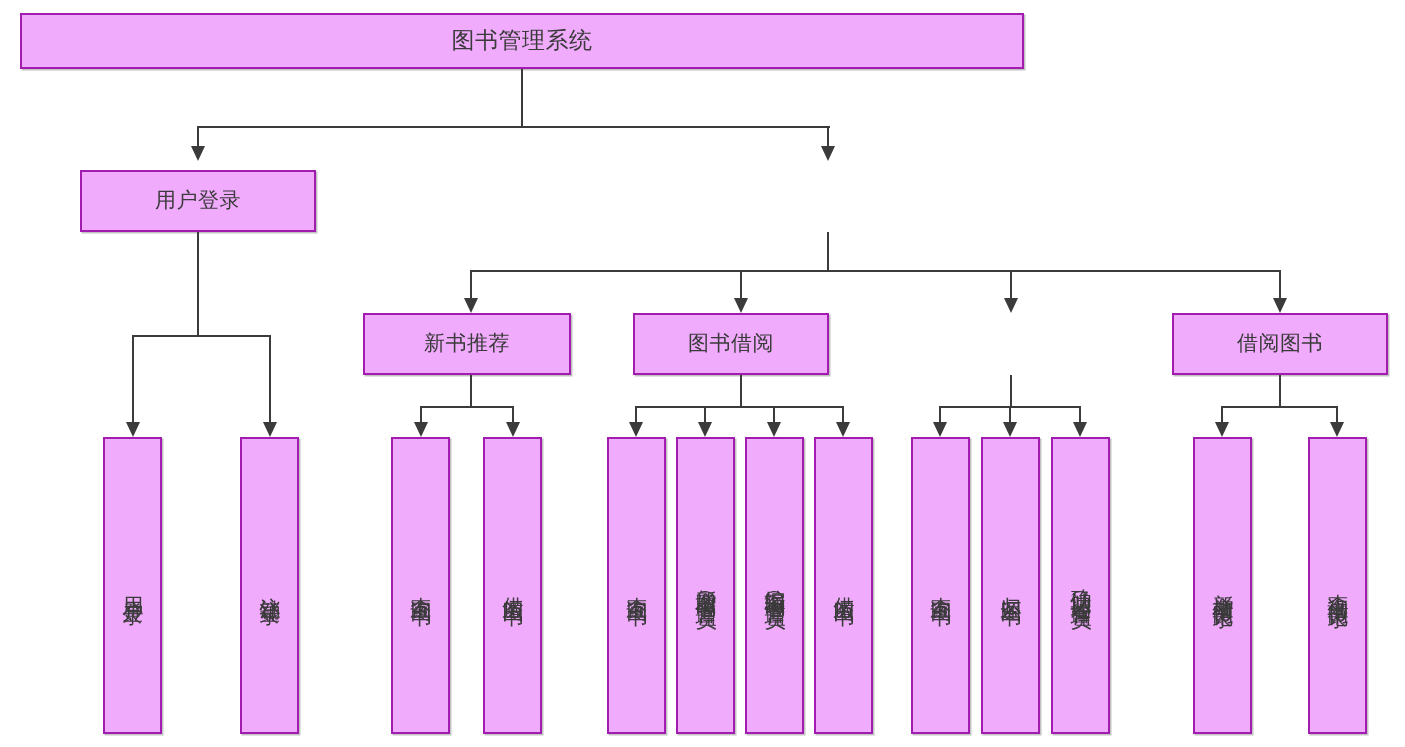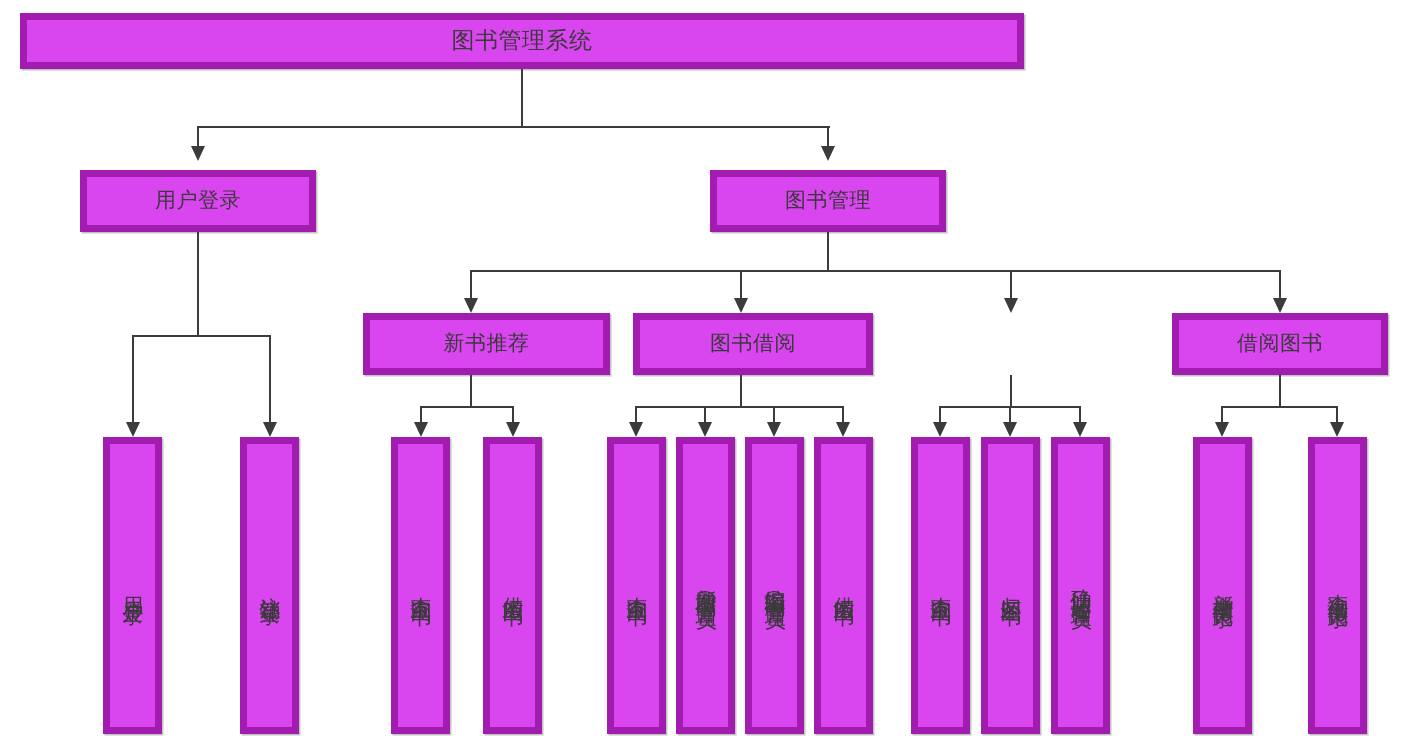--- a/index.html
+++ b/index.html
@@ -16,22 +16,22 @@
     position: relative;
     width: 1405px;
     height: 747px;
     background: #ffffff;
     overflow: hidden;
   }
   
   .node {
     position: absolute;
     box-sizing: border-box;
-    border: 7px solid #a21caf;
-    background: #d946ef;
+    border: 2px solid #a21caf;
+    background: #f0abfc;
     display: flex;
     align-items: center;
     justify-content: center;
     box-shadow: 1.5px 1.5px 0 0 rgba(120,120,120,0.45);
   }
   .node-label {
     color: #3a3a3a;
     letter-spacing: 0.5px;
     white-space: nowrap;
     line-height: 1.1;
@@ -100,23 +100,20 @@
   <div class="hline" style="left:198px; top:126px; width:632px;"></div>
   <div class="vline" style="left:197px; top:126px; height:20px;"></div>
   <div class="arrow" style="left:191px; top:146px;"></div>
   <div class="vline" style="left:827px; top:126px; height:20px;"></div>
   <div class="arrow" style="left:821px; top:146px;"></div>
 
   <div class="node lvl1" style="left:80px; top:170px; width:236px; height:62px;">
     <span class="node-label">用户登录</span>
   </div>
 
-  <div class="node lvl1" style="left:710px; top:170px; width:236px; height:62px;">
-    <span class="node-label">图书管理</span>
-  </div>
 
   <div class="vline" style="left:197px; top:232px; height:103px;"></div>
   <div class="hline" style="left:133px; top:335px; width:138px;"></div>
   <div class="vline" style="left:132px; top:335px; height:87px;"></div>
   <div class="arrow" style="left:126px; top:422px;"></div>
   <div class="vline" style="left:269px; top:335px; height:87px;"></div>
   <div class="arrow" style="left:263px; top:422px;"></div>
 
   <div class="vline" style="left:827px; top:232px; height:38px;"></div>
   <div class="hline" style="left:470px; top:270px; width:810px;"></div>
@@ -126,25 +123,25 @@
 
   <div class="vline" style="left:740px; top:270px; height:28px;"></div>
   <div class="arrow" style="left:734px; top:298px;"></div>
 
   <div class="vline" style="left:1010px; top:270px; height:28px;"></div>
   <div class="arrow" style="left:1004px; top:298px;"></div>
 
   <div class="vline" style="left:1279px; top:270px; height:28px;"></div>
   <div class="arrow" style="left:1273px; top:298px;"></div>
 
-  <div class="node lvl2" style="left:363px; top:313px; width:247px; height:62px;">
+  <div class="node lvl2" style="left:363px; top:313px; width:208px; height:62px;">
     <span class="node-label">新书推荐</span>
   </div>
 
-  <div class="node lvl2" style="left:633px; top:313px; width:240px; height:62px;">
+  <div class="node lvl2" style="left:633px; top:313px; width:196px; height:62px;">
     <span class="node-label">图书借阅</span>
   </div>
 
 
   <div class="node lvl2" style="left:1172px; top:313px; width:216px; height:62px;">
     <span class="node-label">借阅图书</span>
   </div>
 
   <div class="vline" style="left:470px; top:375px; height:31px;"></div>
   <div class="hline" style="left:421px; top:406px; width:92px;"></div>

